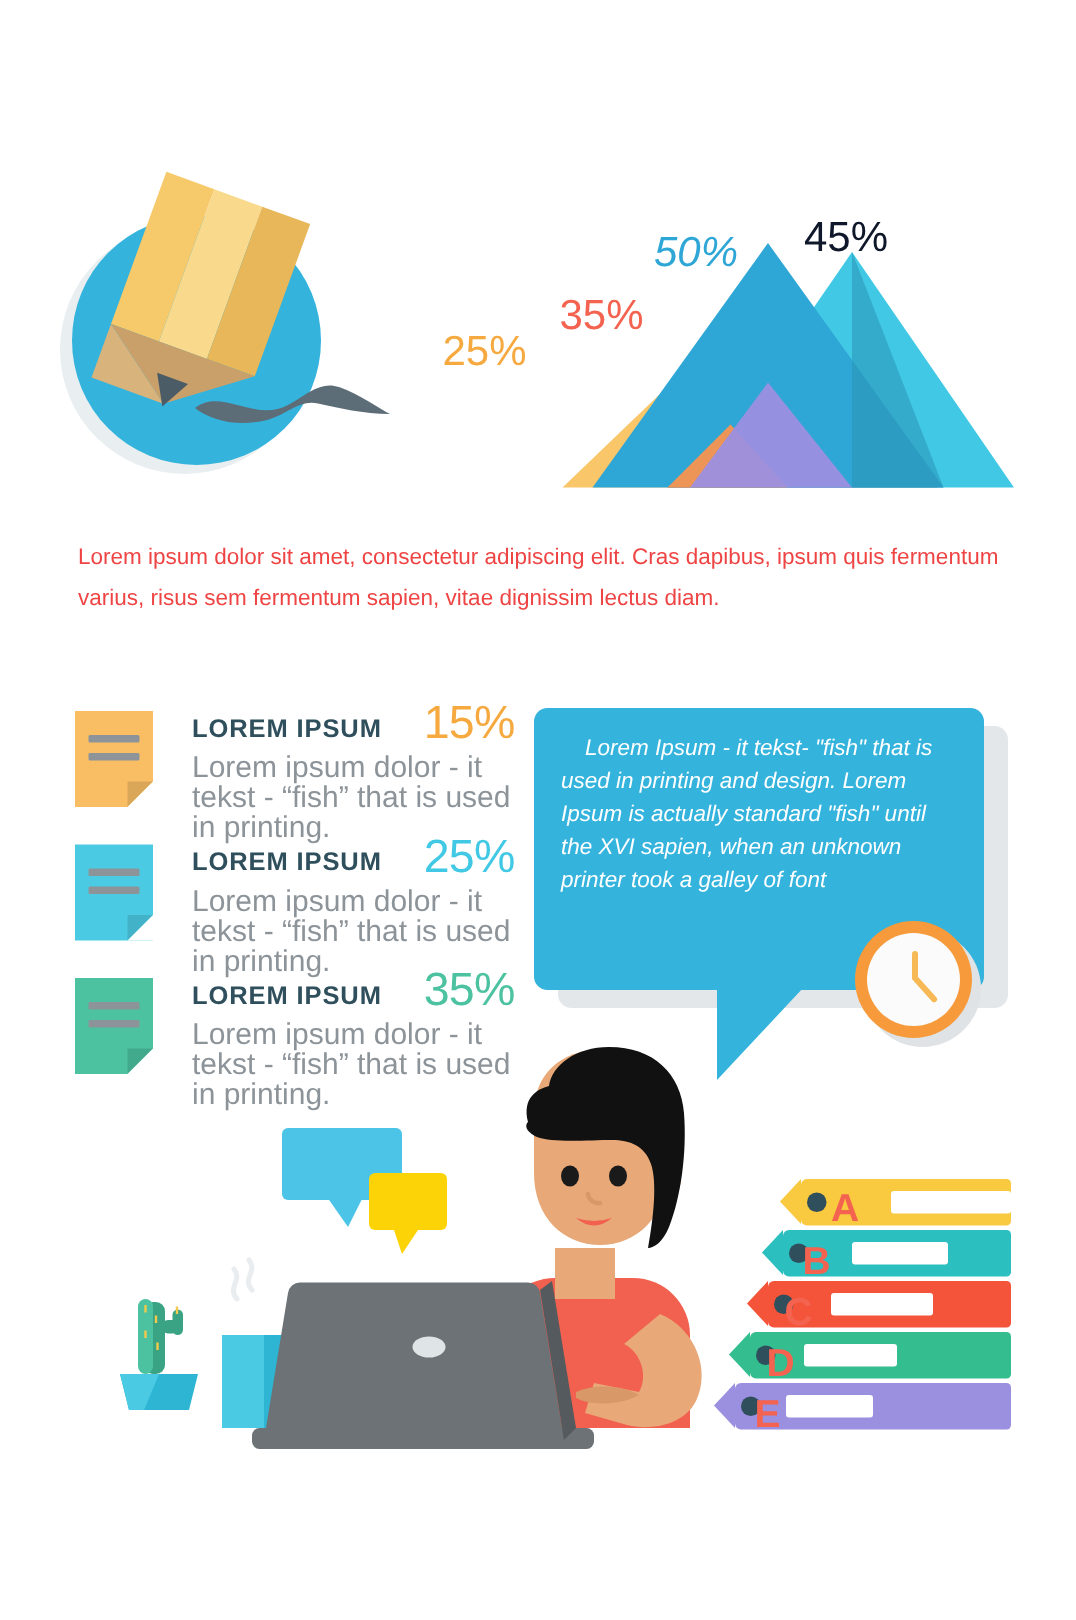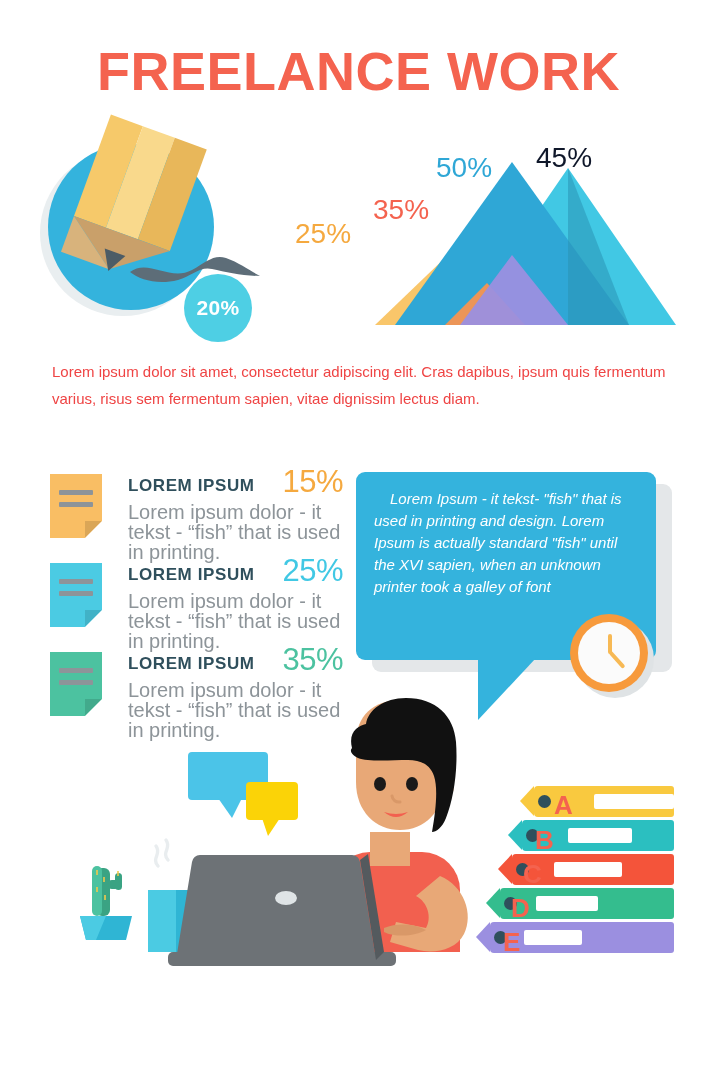--- a/index.html
+++ b/index.html
@@ -62,21 +62,21 @@
 
   
   .tri-chart{position:absolute;left:290px;top:140px;width:390px;height:190px;}
   .tri-chart svg{display:block;}
   .tri-label{
     position:absolute;font-size:28px;font-weight:normal;
     font-family:"Liberation Sans", sans-serif;
   }
   .tl-25{left:295px;top:218px;color:#f5a93f;}
   .tl-35{left:373px;top:194px;color:#f4634f;}
-  .tl-50{left:436px;top:152px;color:#2fa7d6;}
+  .tl-50{left:436px;top:152px;color:#2fa7d6;font-style:italic;}
   .tl-45{left:536px;top:142px;color:#0f172a;}
 
   
   .lead{
     position:absolute;left:52px;top:358px;width:620px;
     font-size:15px;line-height:27px;color:#ef4444;
   }
 
   
   .stat-list{position:absolute;left:50px;top:472px;width:290px;}
@@ -173,39 +173,37 @@
   .fl-logo sup{font-size:11px;vertical-align:super;}
   .fl-url{
     position:absolute;right:24px;top:33px;font-size:19px;color:#ffffff;
   }
 </style>
 </head>
 <body>
 
 <div class="canvas">
 
-  <div class="title">FREELANCE WORK</div>
 
   <div class="pencil-block">
     <div class="pc-shadow"></div>
     <div class="pc-circle"></div>
     <div class="pc-swoosh">
       <svg width="130" height="34" viewBox="0 0 130 34">
         <path d="M0 20 C 18 6, 40 30, 62 18 C 76 10, 84 2, 96 6 C 110 11, 122 20, 130 24 C 112 24, 96 20, 82 17 C 70 14, 62 24, 48 28 C 28 33, 10 28, 0 20 Z" fill="#5d6d78"></path>
       </svg>
     </div>
     <div class="pencil">
       <div class="body-l"></div>
       <div class="body-m"></div>
       <div class="body-r"></div>
       <div class="wood"></div>
       <div class="wood-lt"></div>
       <div class="tip"></div>
     </div>
-    <div class="badge20">20%</div>
   </div>
 
   <div class="tri-chart">
     <svg width="390" height="190" viewBox="0 0 390 190">
 
       <polygon points="85,185 160,113 235,185" fill="#f9c66a"></polygon>
       <polygon points="155,185 245,90 335,185" fill="#f4543a"></polygon>
       <polygon points="170,185 278,28 386,185" fill="#41c8e4"></polygon>
       <polygon points="105,185 222,22 339,185" fill="#2fa7d6"></polygon>
 

